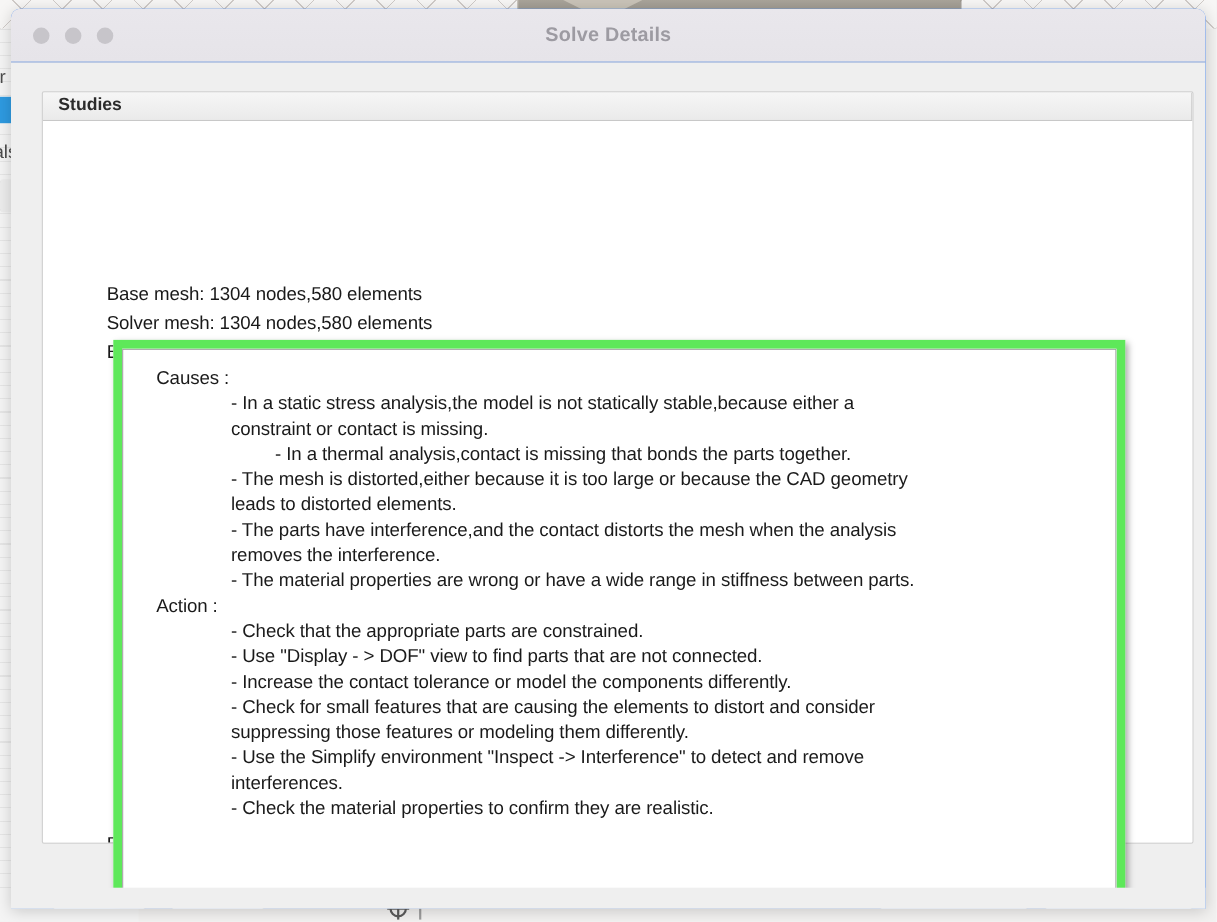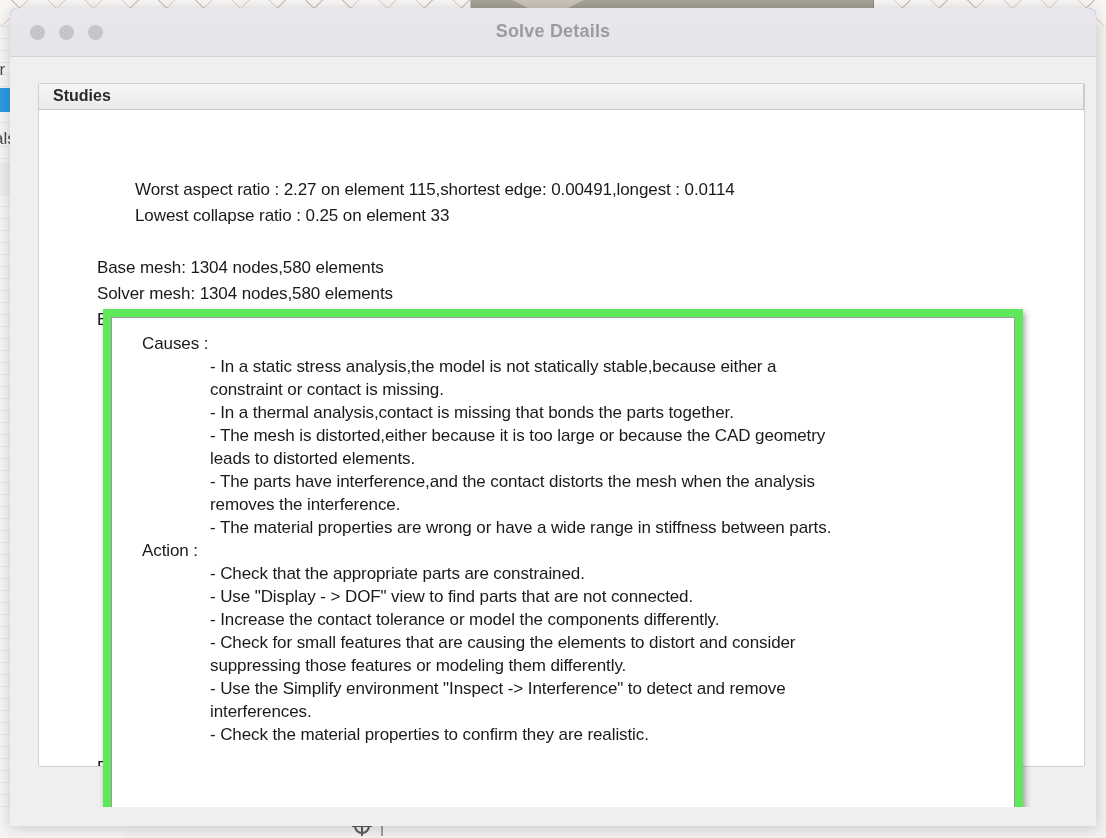--- a/index.html
+++ b/index.html
@@ -327,36 +327,34 @@
   </div>
 
   <div class="dialog-body">
 
     <div class="table-frame">
       <div class="col-header">
         <div class="col-title">Studies</div>
         <div class="col-divider"></div>
       </div>
       <div class="log-area" id="log-area">
-          <div class="log-line indent-1" style="top: 70px;">Worst aspect ratio :  2.27  on element 115,shortest edge: 0.00491,longest : 0.0114</div>
-          <div class="log-line indent-1" style="top: 96px;">Lowest collapse ratio :  0.25  on element 33</div>
           <div class="log-line indent-0" style="top: 148px;">Base mesh: 1304 nodes,580 elements</div>
           <div class="log-line indent-0" style="top: 174px;">Solver mesh: 1304 nodes,580 elements</div>
           <div class="log-line indent-0" style="top: 200px;">Error: STIFFNESS MATRIX SINGULAR OR NON-POSITIVE DEFINITE</div>
           <div class="log-line indent-0" style="top: 648px;">Error: Solver Error</div>
         </div>
     </div>
 
     <div id="highlight-box">
       <div class="inner">
         <div id="hl-content">
             <div class="hl-text hl-head" style="top: 16px;">Causes :</div>
             <div class="hl-text hl-item" style="top: 39px;">- In a static stress analysis,the model is not statically stable,because either a</div>
             <div class="hl-text hl-cont" style="top: 62px;">constraint or contact is missing.</div>
-            <div class="hl-text hl-item" style="top: 85px;">- In a thermal analysis,contact is missing that bonds the parts together.</div>
+            <div class="hl-text hl-item" style="top: 85px; margin-left: 40px;">- In a thermal analysis,contact is missing that bonds the parts together.</div>
             <div class="hl-text hl-item" style="top: 108px;">- The mesh is distorted,either because it is too large or because the CAD geometry</div>
             <div class="hl-text hl-cont" style="top: 131px;">leads to distorted elements.</div>
             <div class="hl-text hl-item" style="top: 154px;">- The parts have interference,and the contact distorts the mesh when the analysis</div>
             <div class="hl-text hl-cont" style="top: 177px;">removes the interference.</div>
             <div class="hl-text hl-item" style="top: 200px;">- The material properties are wrong or have a wide range in stiffness between parts.</div>
             <div class="hl-text hl-head" style="top: 223px;">Action :</div>
             <div class="hl-text hl-item" style="top: 246px;">- Check that the appropriate parts are constrained.</div>
             <div class="hl-text hl-item" style="top: 269px;">- Use "Display - &gt; DOF" view to find parts that are not connected.</div>
             <div class="hl-text hl-item" style="top: 292px;">- Increase the contact tolerance or model the components differently.</div>
             <div class="hl-text hl-item" style="top: 315px;">- Check for small features that are causing the elements to distort and consider</div>

